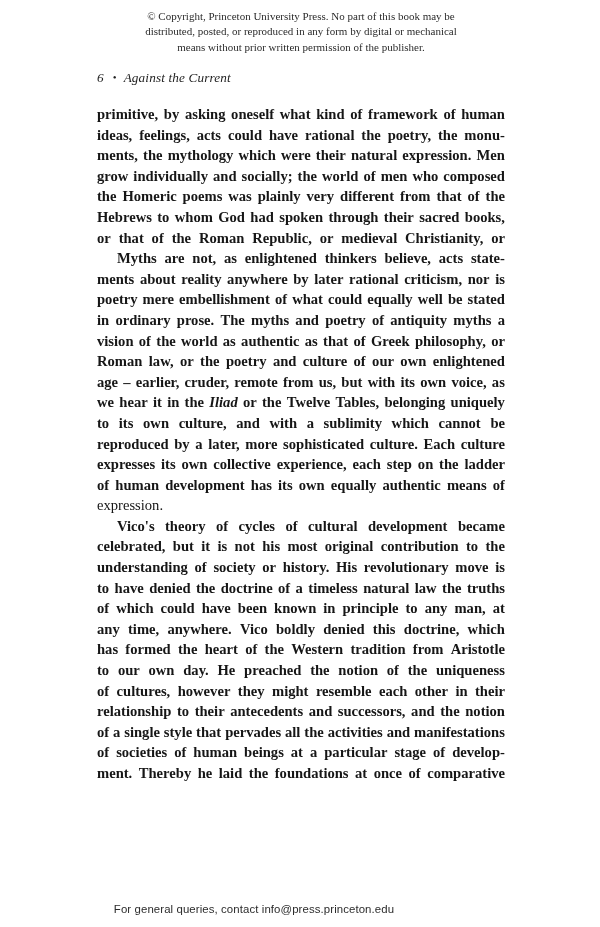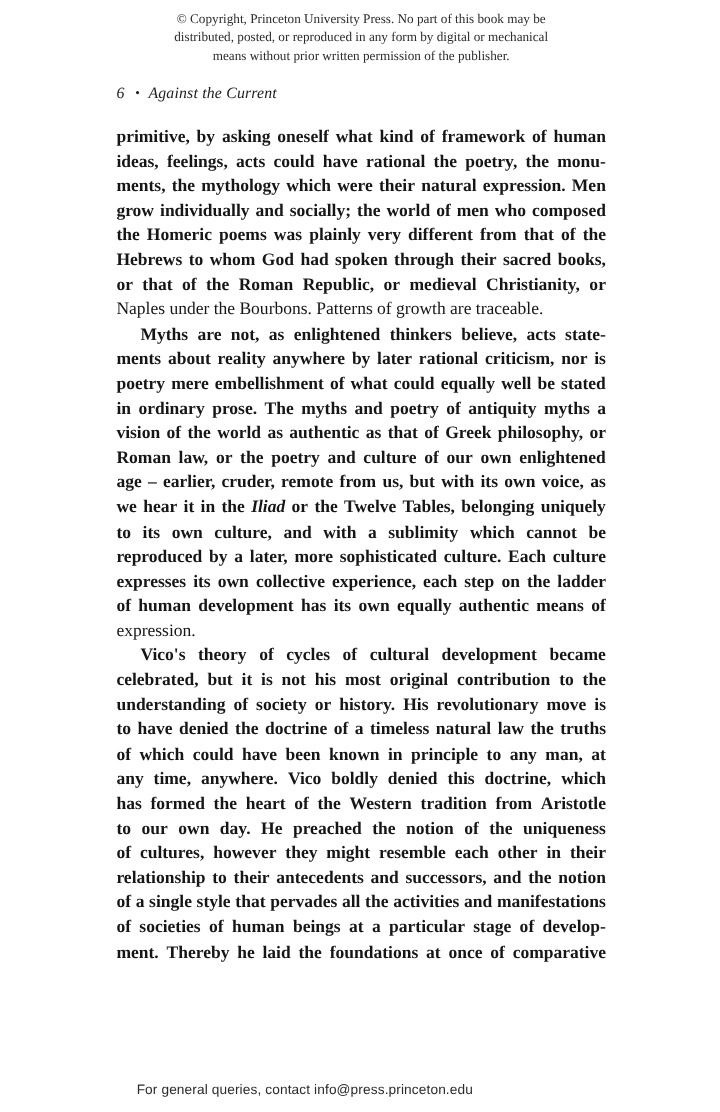--- a/index.html
+++ b/index.html
@@ -207,21 +207,20 @@
           <span>that</span>
           <span>of</span>
           <span>the</span>
           <span>Roman</span>
           <span>Republic,</span>
           <span>or</span>
           <span>medieval</span>
           <span>Christianity,</span>
           <span>or</span>
         </div>
-        <div class="ln last">Naples under the Bourbons. Patterns of growth are traceable.</div>
       </div>
     <div class="para">
         <div class="ln j">
           <span><span class="indent"></span><span>Myths</span></span>
           <span>are</span>
           <span>not,</span>
           <span>as</span>
           <span>enlightened</span>
           <span>thinkers</span>
           <span>believe,</span>

